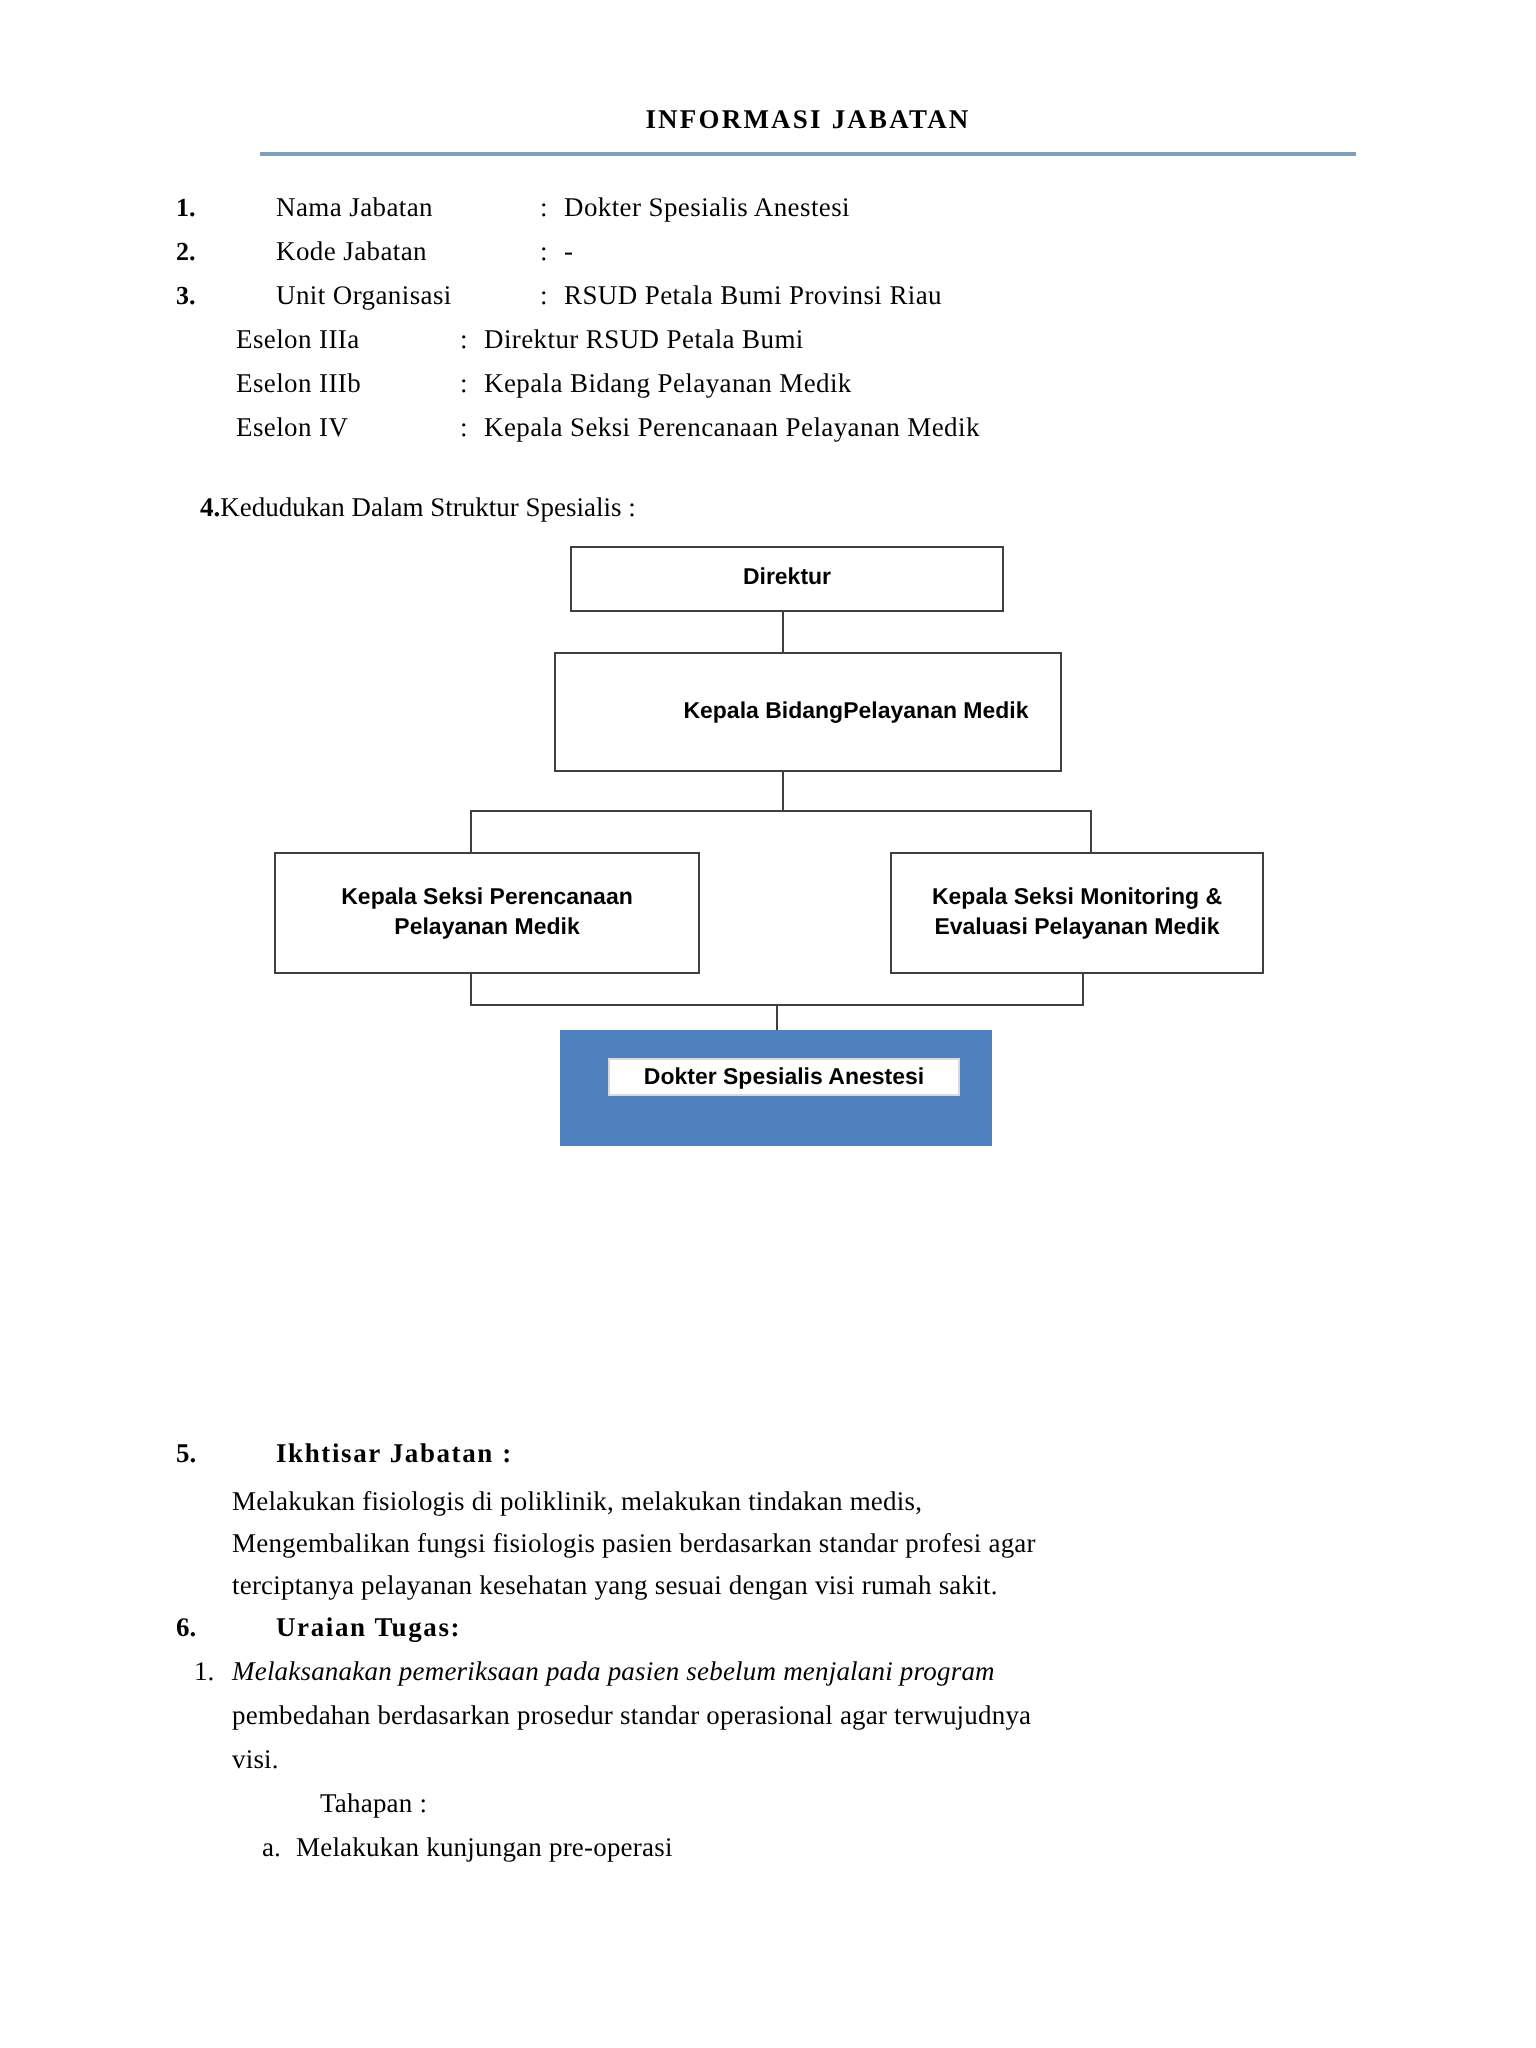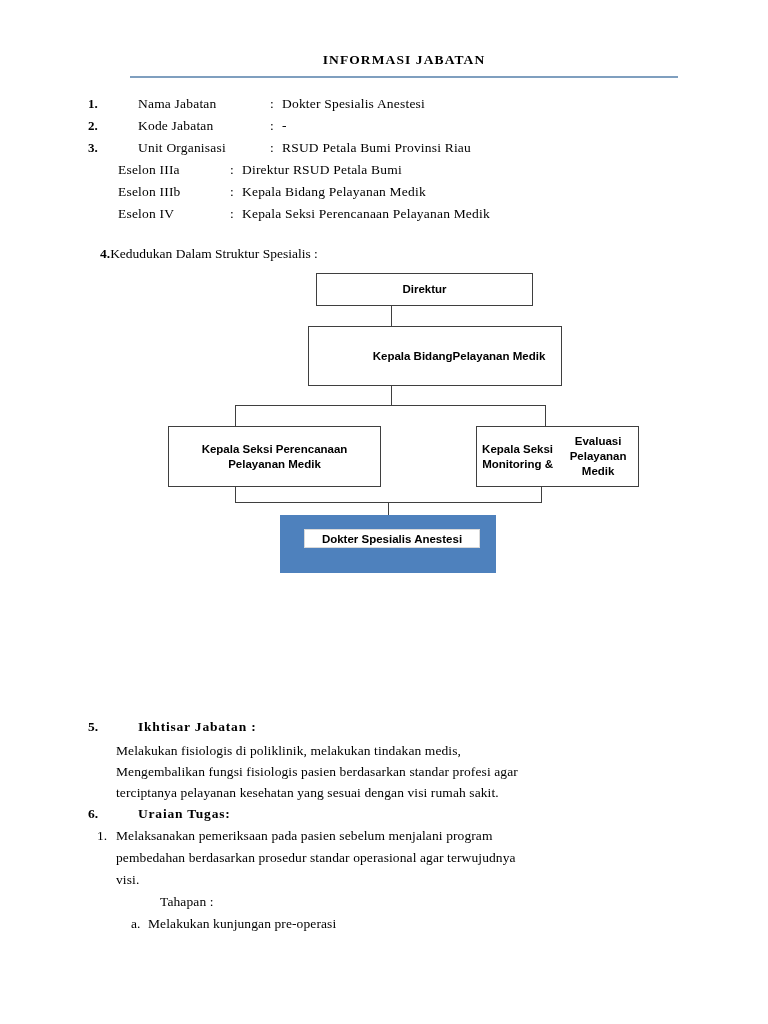--- a/index.html
+++ b/index.html
@@ -100,21 +100,20 @@
     background: #ffffff;
     display: flex;
     align-items: center;
     justify-content: center;
     text-align: center;
     font-family: "Liberation Sans", "DejaVu Sans", sans-serif;
     font-weight: bold;
     font-size: 11.5px;
     line-height: 15px;
     color: #000000;
-    margin-left: 31px;
   }
   .conn {
     position: absolute;
     background: #3f3f3f;
   }
   .conn.v { width: 1px; }
   .conn.h { height: 1px; }
 
   .blue-node {
     position: absolute;
@@ -235,21 +234,21 @@
     <div class="conn h" style="left:235px; top:405px; width:311px;"></div>
 
     <div class="conn v" style="left:235px; top:405px; height:21px;"></div>
     <div class="conn v" style="left:545px; top:405px; height:21px;"></div>
 
     <div class="node" style="left:137px; top:426px; width:213px; height:61px; flex-direction:column;">
       <span>Kepala Seksi Perencanaan</span>
       <span>Pelayanan Medik</span>
     </div>
 
-    <div class="node" style="left:445px; top:426px; width:163px; height:61px; flex-direction:row;">
+    <div class="node" style="left:445px; top:426px; width:187px; height:61px; flex-direction:column;">
       <span>Kepala Seksi Monitoring &amp;</span>
       <span>Evaluasi  Pelayanan Medik</span>
     </div>
 
     <div class="conn v" style="left:235px; top:487px; height:16px;"></div>
     <div class="conn v" style="left:541px; top:487px; height:16px;"></div>
     <div class="conn h" style="left:235px; top:502px; width:306px;"></div>
     <div class="conn v" style="left:388px; top:502px; height:38px;"></div>
 
     <div class="blue-node" style="left:280px; top:515px; width:216px; height:58px;"></div>
@@ -265,21 +264,21 @@
   <div class="para-line" style="left:116px; top:743px;">Melakukan fisiologis di poliklinik, melakukan tindakan medis,</div>
   <div class="para-line" style="left:116px; top:764px;">Mengembalikan fungsi fisiologis pasien berdasarkan standar profesi agar</div>
   <div class="para-line" style="left:116px; top:785px;">terciptanya pelayanan kesehatan yang sesuai dengan visi rumah sakit.</div>
 
   <div class="sec-head" style="left:88px; top:806px;">
     <span class="num">6.</span>
     <span class="txt">Uraian Tugas:</span>
   </div>
 
   <div class="li-num" style="left:97px;  top:828px;">1.</div>
-  <div class="li-text" style="left:116px; top:828px;">Melaksanakan pemeriksaan pada pasien sebelum menjalani program</div>
+  <div class="li-text" style="left:116px; top:828px;font-style:italic;">Melaksanakan pemeriksaan pada pasien sebelum menjalani program</div>
   <div class="li-text" style="left:116px; top:850px;">pembedahan berdasarkan prosedur standar operasional agar terwujudnya</div>
   <div class="li-text" style="left:116px; top:872px;">visi.</div>
   <div class="li-text" style="left:116px; top:894px;margin-left:44px;">Tahapan :</div>
 
   <div class="li-num" style="left:131px; top:916px;">a.</div>
   <div class="li-text" style="left:148px; top:916px;">Melakukan  kunjungan pre-operasi</div>
 
 </div>
 
 </body></html>

